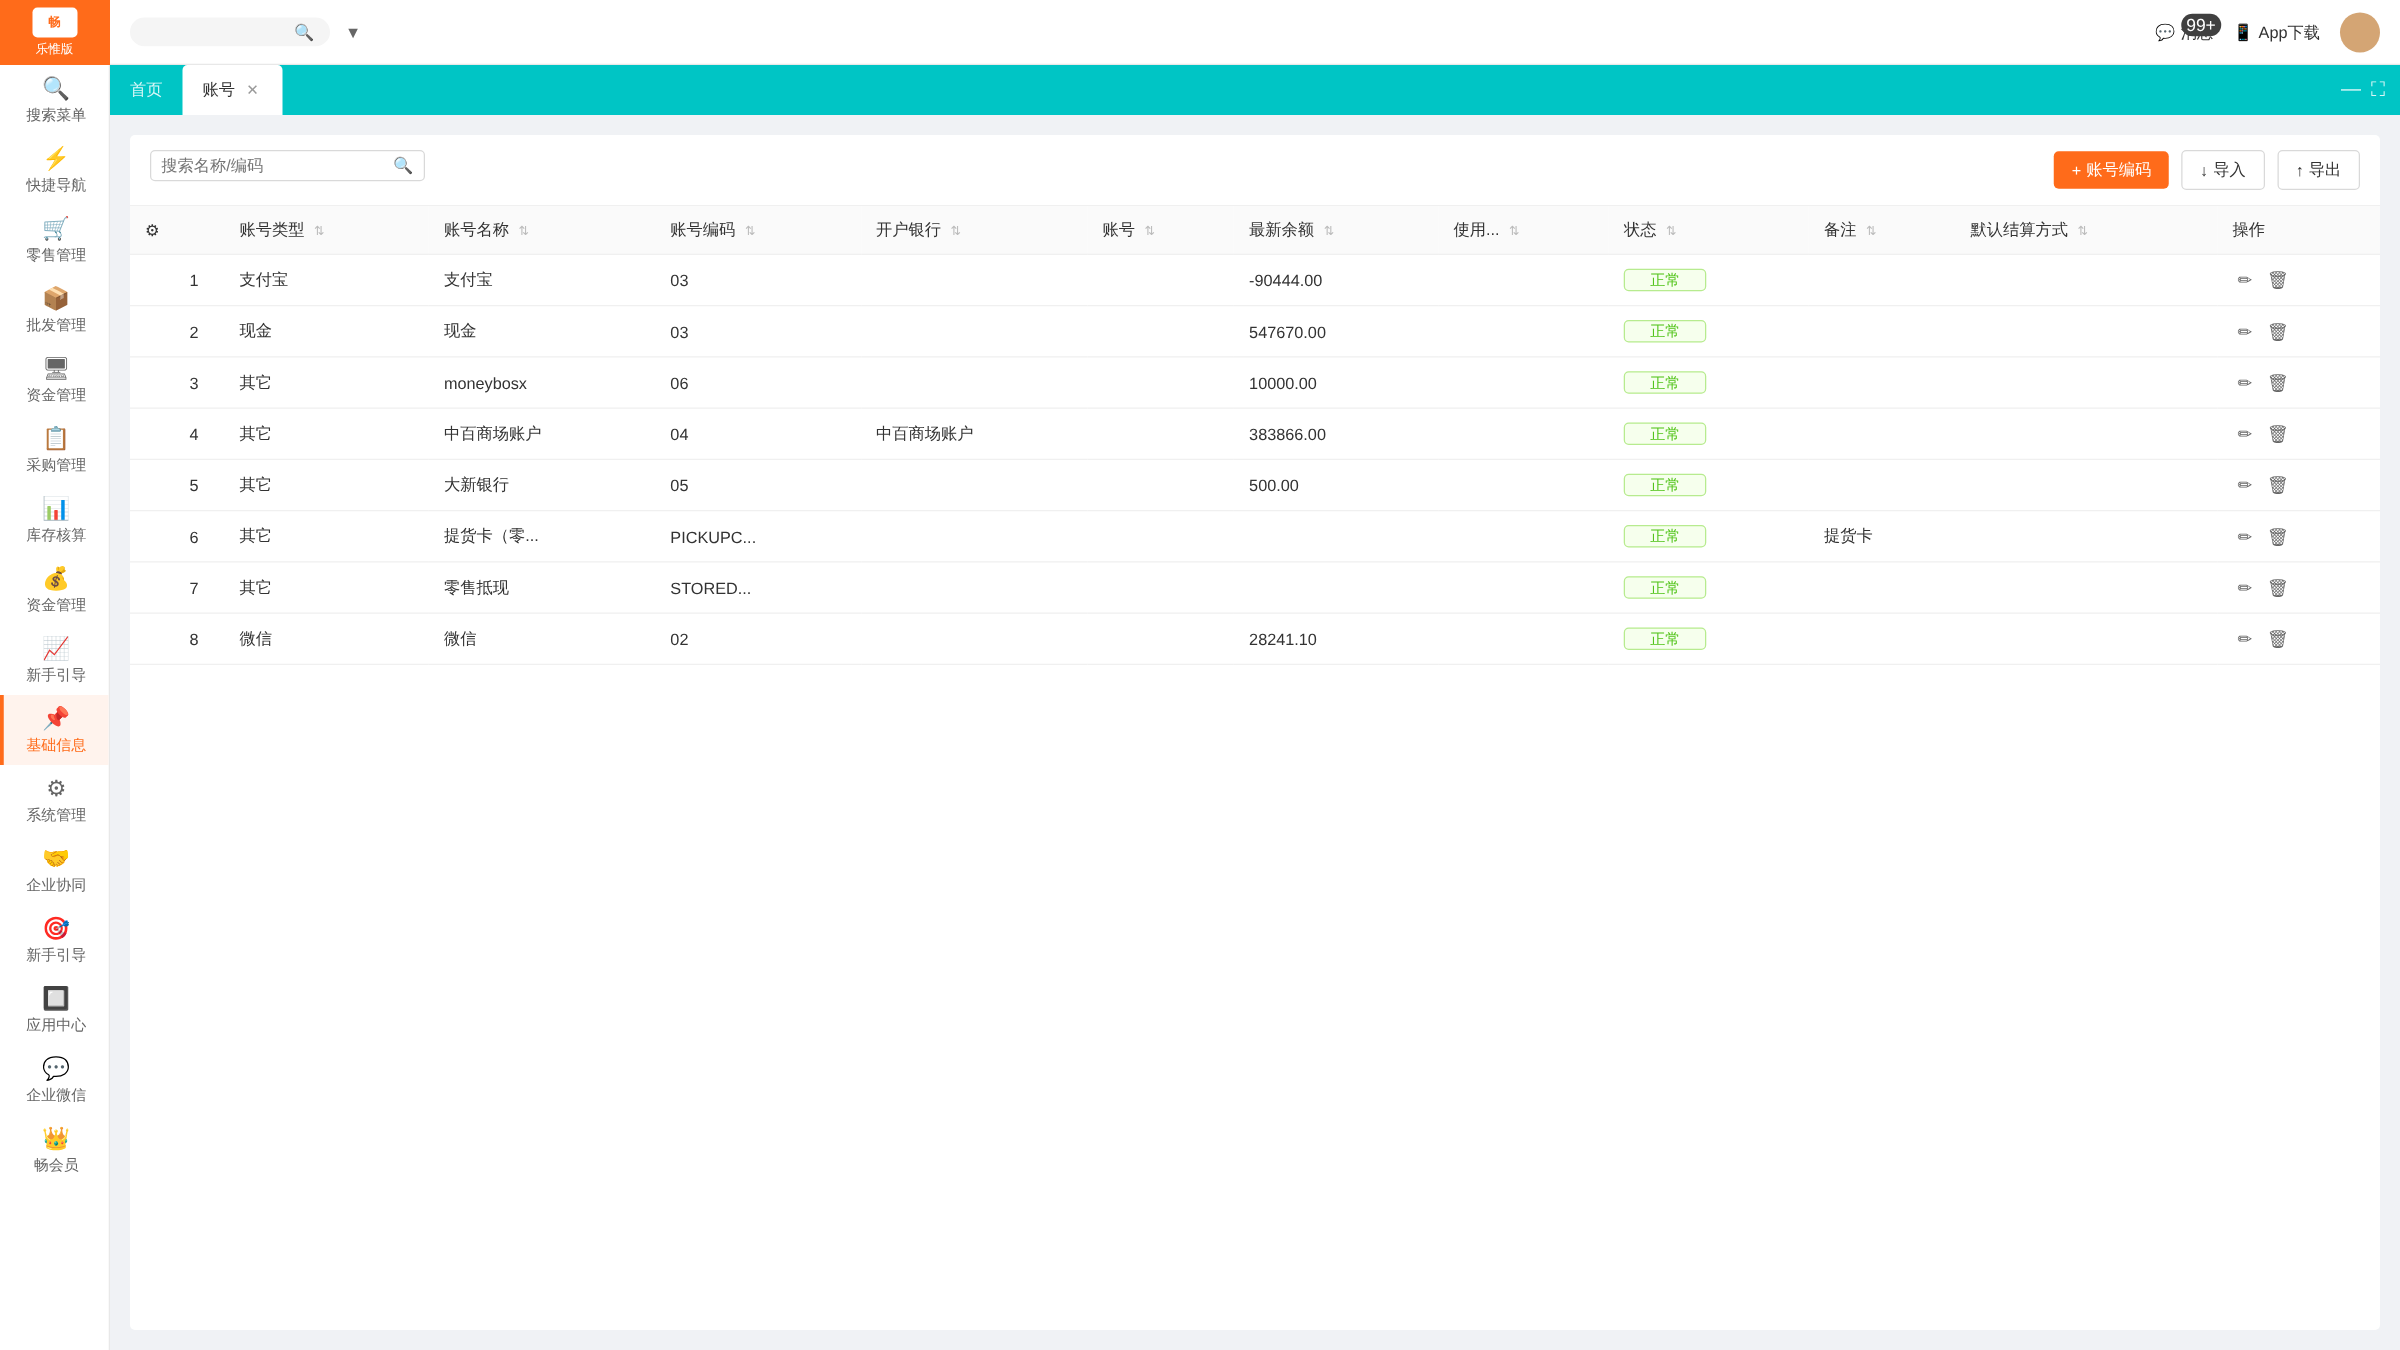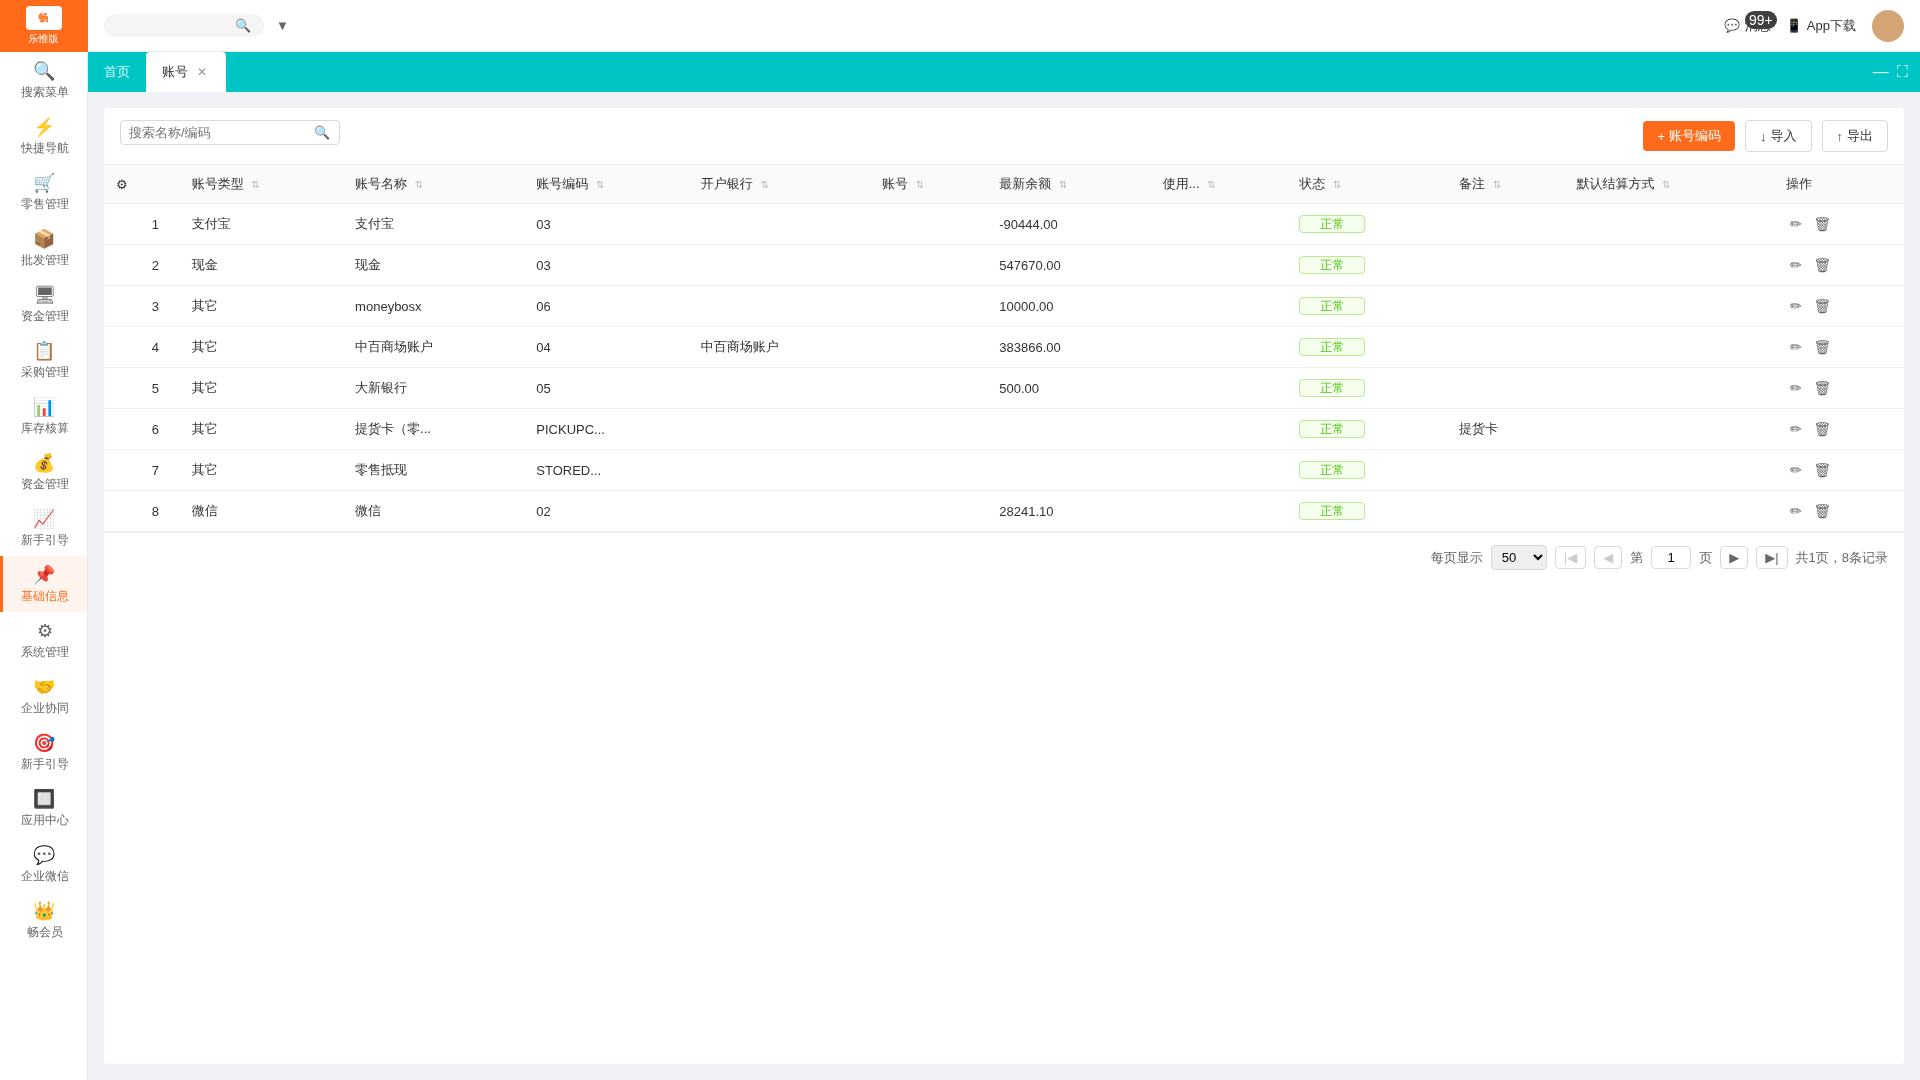--- a/index.html
+++ b/index.html
@@ -653,32 +653,16 @@
     <td></td>
     <td>
       <button class="action-btn" title="编辑">✏</button>
       <button class="action-btn" title="删除">🗑</button>
     </td>
   </tr>
             </tbody>
         </table>
       </div>
 
-      <div class="pagination-bar">
-        <span class="page-size-label">每页显示</span>
-        <select class="page-size-select">
-          <option>50</option>
-          <option>20</option>
-          <option>100</option>
-        </select>
-        <button class="page-btn" disabled="">|◀</button>
-        <button class="page-btn" disabled="">◀</button>
-        <span class="page-size-label">第</span>
-        <input class="page-input" type="text" value="1" style="">
-        <span class="page-size-label">页</span>
-        <button class="page-btn">▶</button>
-        <button class="page-btn">▶|</button>
-        <span class="page-total">共1页，8条记录</span>
-      </div>
 
     </div>
   </div>
 </div>
 
 </body></html>

